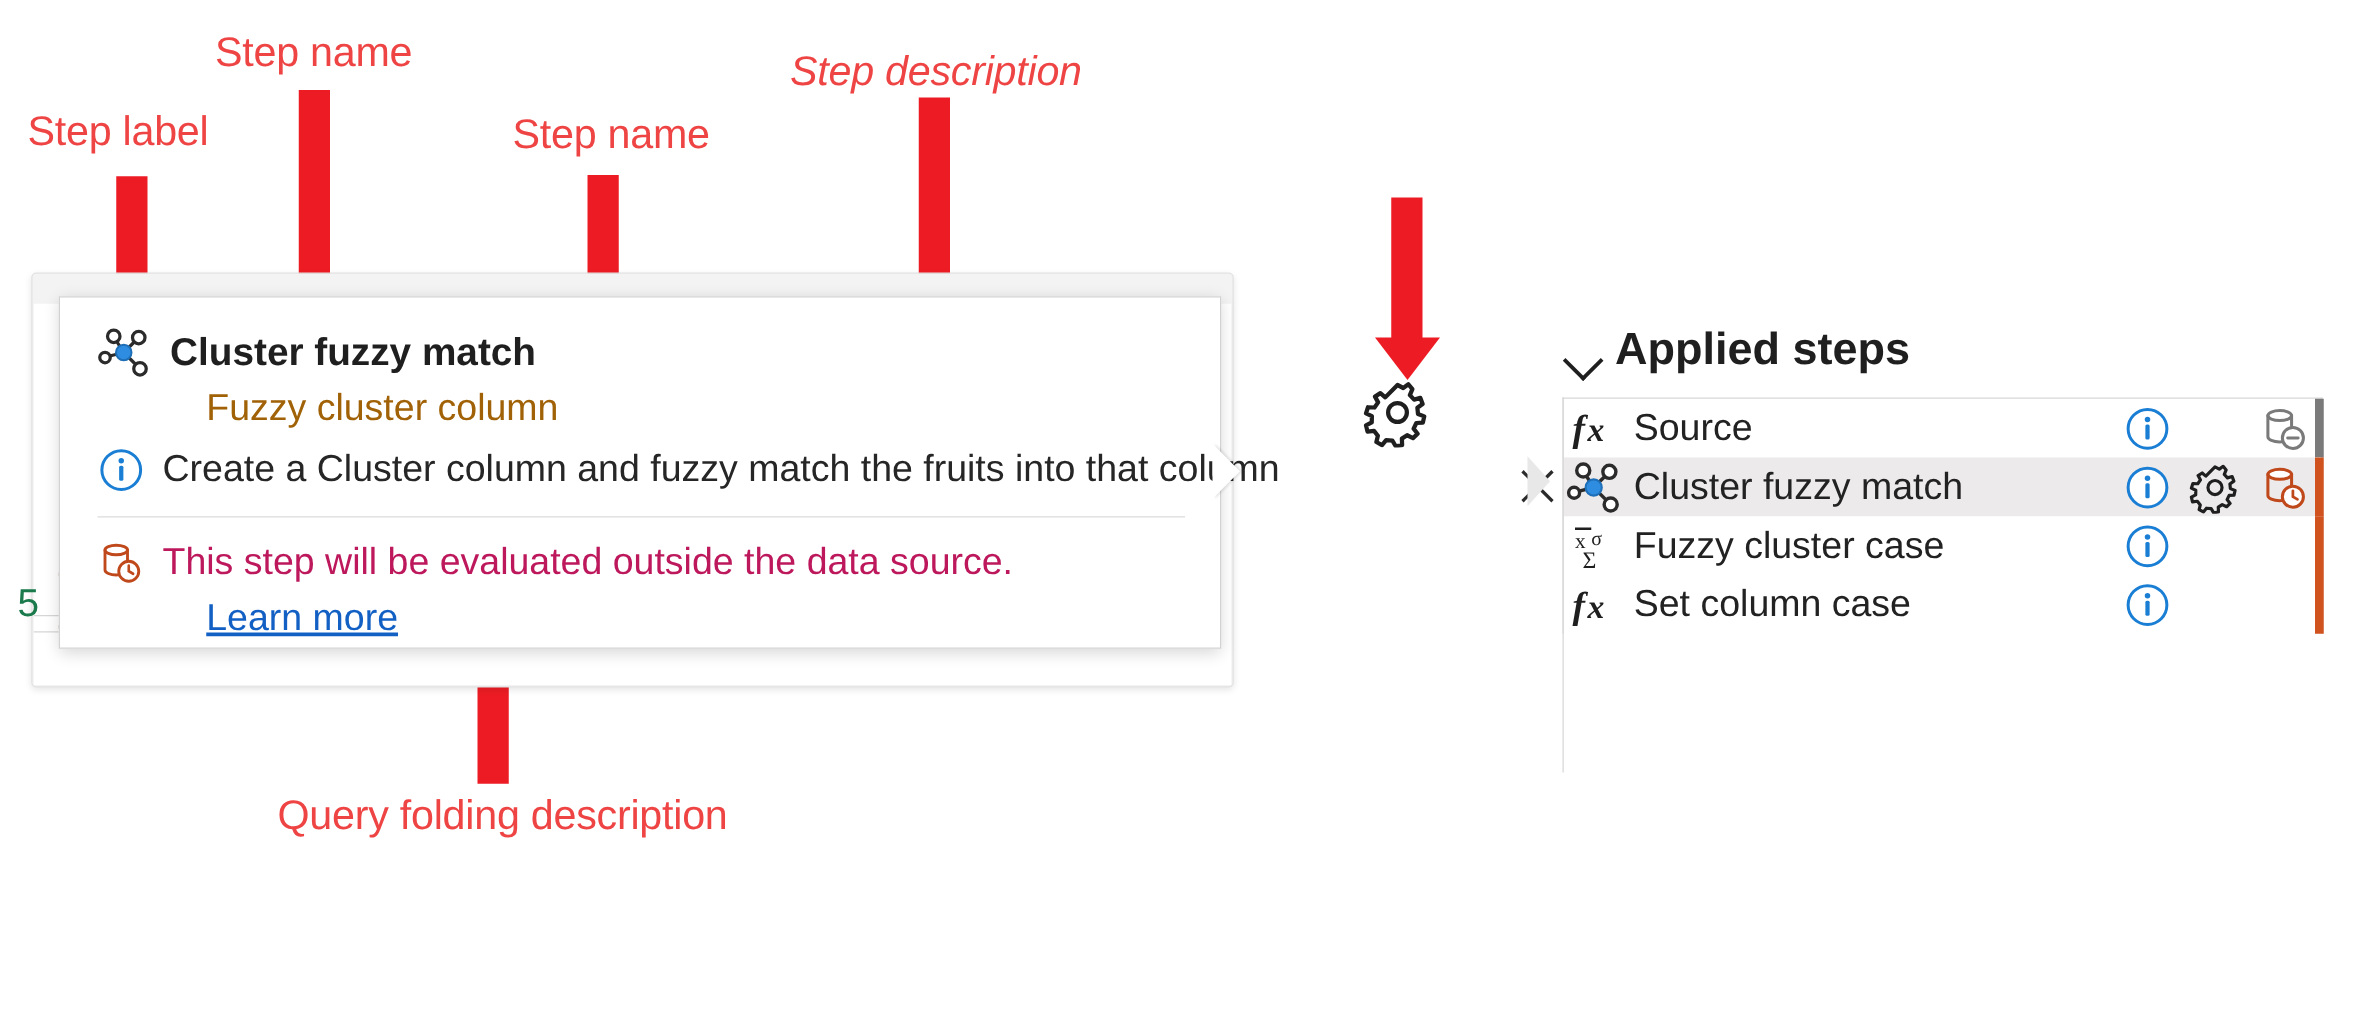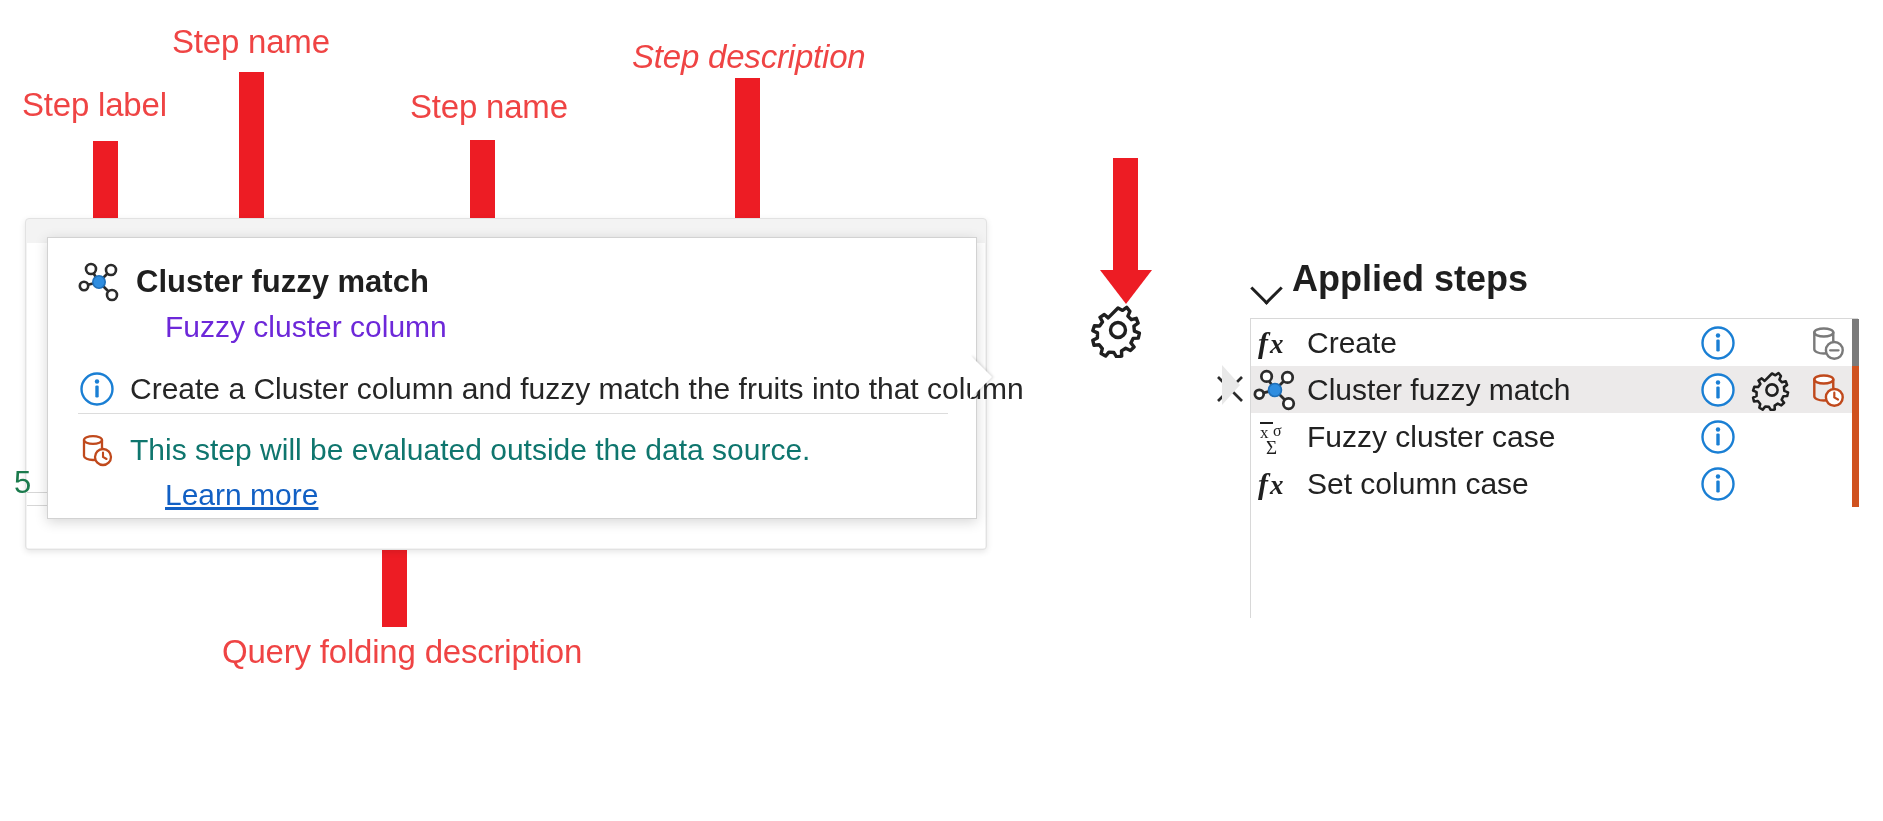--- a/index.html
+++ b/index.html
@@ -91,42 +91,42 @@
     position:absolute;left:30px;top:22px;
     display:flex;align-items:center;gap:14px;
   }
   .popup-title{
     font-size:31px;font-weight:bold;color:#1f1f1f;
     font-family:"Liberation Sans", sans-serif;
     white-space:nowrap;
   }
   .popup-label{
     position:absolute;left:117px;top:72px;
-    font-size:30px;color:#6d28d9;
+    font-size:30px;color:#a16207;
     font-family:"Liberation Sans", sans-serif;
     white-space:nowrap;
   }
   .popup-desc-row{
-    position:absolute;left:30px;top:132px;
+    position:absolute;left:30px;top:119px;
     display:flex;align-items:center;gap:14px;
     white-space:nowrap;
   }
   .popup-desc{
     font-size:30px;color:#262626;
     font-family:"Liberation Sans", sans-serif;
   }
   .popup-divider{
     position:absolute;left:30px;top:175px;width:870px;height:1px;background:#dcdcdc;
   }
   .popup-fold-row{
     position:absolute;left:30px;top:193px;
     display:flex;align-items:center;gap:14px;white-space:nowrap;
   }
   .popup-fold{
-    font-size:30px;color:#0f766e;
+    font-size:30px;color:#be185d;
     font-family:"Liberation Sans", sans-serif;
   }
   .popup-link{
     position:absolute;left:117px;top:240px;
     font-size:30px;color:#1260c4;
     text-decoration:underline;
     font-family:"Liberation Sans", sans-serif;
     cursor:pointer;white-space:nowrap;
   }
   .popup-gear{
@@ -338,21 +338,21 @@
 
     <div class="steps-list">
 
       <div class="step-row">
         <span class="step-icon">
           <svg width="42" height="40" viewBox="0 0 42 40">
             <text x="3" y="30" font-family="Liberation Serif, serif" font-size="30" font-style="italic" font-weight="bold" fill="#1f1f1f">f</text>
             <text x="15" y="30" font-family="Liberation Serif, serif" font-size="27" font-style="italic" font-weight="bold" fill="#1f1f1f">x</text>
           </svg>
         </span>
-        <span class="step-name">Create</span>
+        <span class="step-name">Source</span>
         <span class="step-info">
           <svg width="38" height="38" viewBox="0 0 38 38">
             <circle cx="19" cy="19" r="15.5" fill="#ffffff" stroke="#1a7fd4" stroke-width="2.4"></circle>
             <circle cx="19" cy="11.5" r="2.2" fill="#1a7fd4"></circle>
             <rect x="17.3" y="15.5" width="3.4" height="12" rx="1.2" fill="#1a7fd4"></rect>
           </svg>
         </span>
         <span class="step-gear"></span>
         <span class="step-fold">
           <svg width="40" height="40" viewBox="0 0 38 38">

